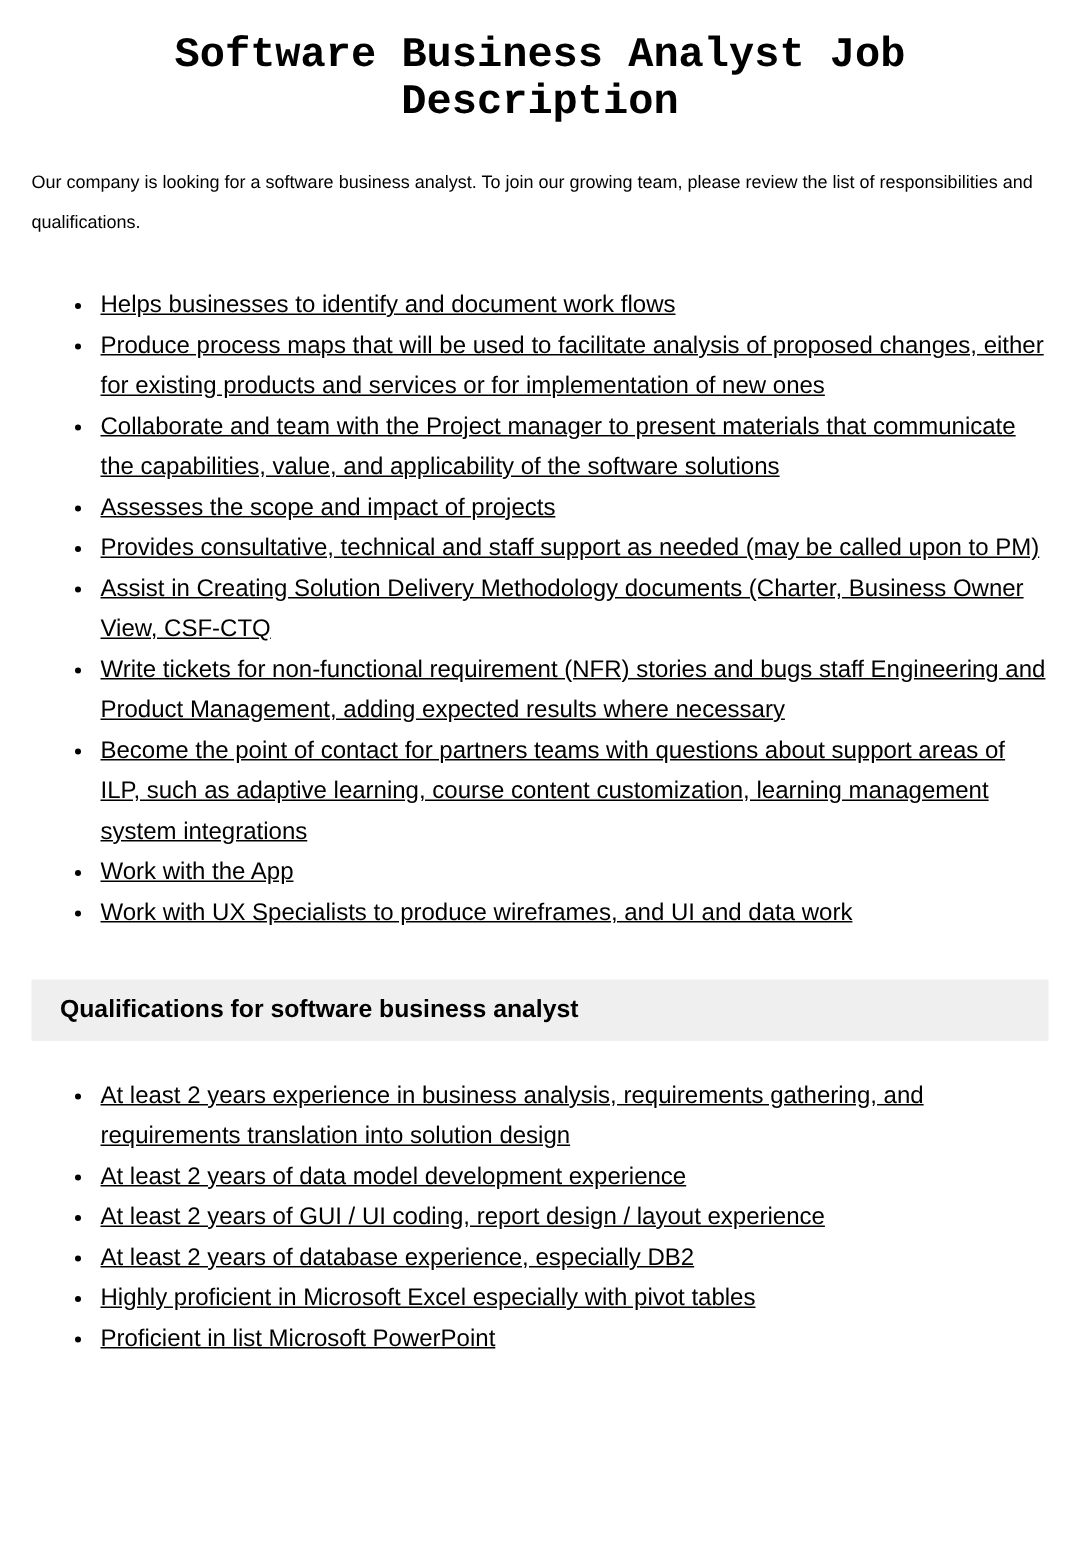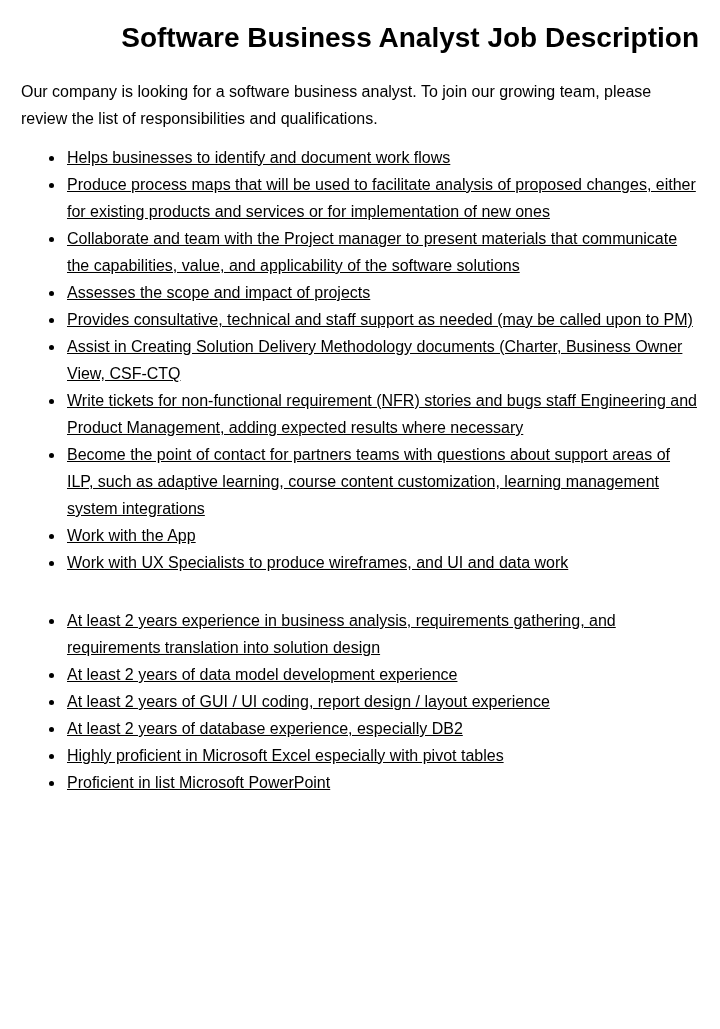--- a/index.html
+++ b/index.html
@@ -11,28 +11,29 @@
   }
   .page {
     width: 720px;
     min-height: 1029px;
     box-sizing: border-box;
     padding: 6px 21px 20px 21px;
   }
   .doc-title {
     font-size: 28px;
     font-weight: 700;
-    text-align: right;
+    text-align: center;
     margin: 16px 0 24px 0;
     letter-spacing: 0;
+    font-family: Liberation Mono, monospace;
   }
   .intro {
-    font-size: 16px;
+    font-size: 12px;
     line-height: 27px;
-    margin: 0 0 12px 0;
+    margin: 0 0 28px 0;
   }
   .section-header {
     background: #efefef;
     font-size: 16.5px;
     font-weight: 700;
     padding: 11px 19px;
     margin: 0 0 23px 0;
   }
   ul.bullet-list {
     margin: 0 0 31px 0;
@@ -66,20 +67,21 @@
     <li>Collaborate and team with the Project manager to present materials that communicate the capabilities, value, and applicability of the software solutions</li>
     <li>Assesses the scope and impact of projects</li>
     <li>Provides consultative, technical and staff support as needed (may be called upon to PM)</li>
     <li>Assist in Creating Solution Delivery Methodology documents (Charter, Business Owner View, CSF-CTQ</li>
     <li>Write tickets for non-functional requirement (NFR) stories and bugs staff Engineering and Product Management, adding expected results where necessary</li>
     <li>Become the point of contact for partners teams with questions about support areas of ILP, such as adaptive learning, course content customization, learning management system integrations</li>
     <li>Work with the App</li>
     <li>Work with UX Specialists to produce wireframes, and UI and data work</li>
   </ul>
 
+  <div class="section-header">Qualifications for software business analyst</div>
 
   <ul class="bullet-list last">
     <li>At least 2 years experience in business analysis, requirements gathering, and requirements translation into solution design</li>
     <li>At least 2 years of data model development experience</li>
     <li>At least 2 years of GUI / UI coding, report design / layout experience</li>
     <li>At least 2 years of database experience, especially DB2</li>
     <li>Highly proficient in Microsoft Excel especially with pivot tables</li>
     <li>Proficient in list Microsoft PowerPoint</li>
   </ul>
 

